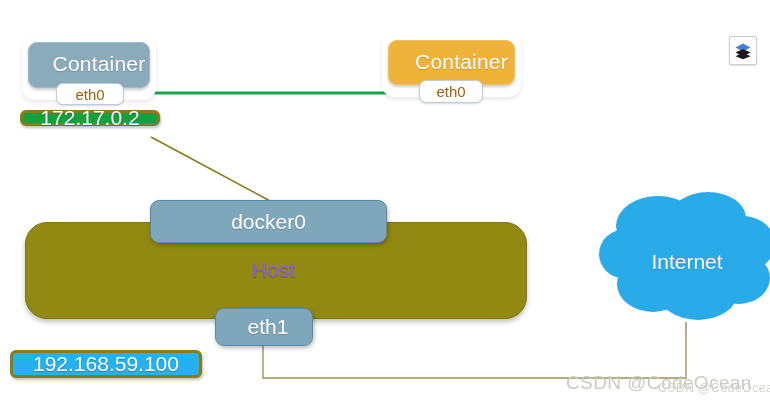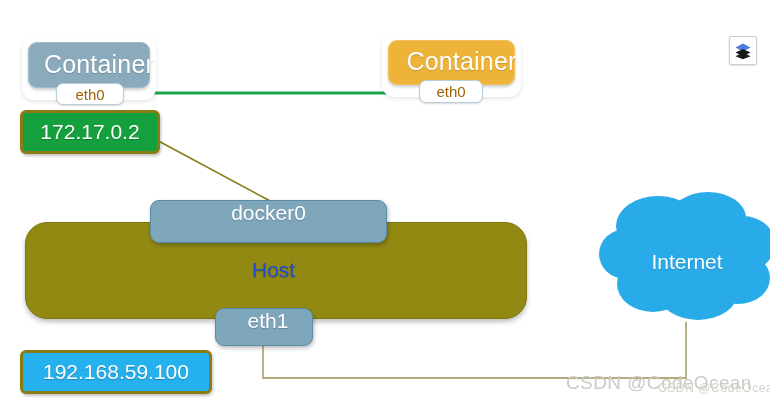--- a/index.html
+++ b/index.html
@@ -25,21 +25,21 @@
     align-items: center;
     justify-content: center;
     box-sizing: border-box;
     color: #ffffff;
     white-space: nowrap;
   }
 
   
   .container-box {
     border-radius: 9px;
-    font-size: 25px;
+    font-size: 21px;
     letter-spacing: 0.2px;
     text-shadow: 0 1px 1px rgba(0,0,0,0.18);
     box-shadow: 0 2px 3px rgba(0,0,0,0.20);
     border: 1px solid rgba(255,255,255,0.55);
     padding-bottom: 2px;
     padding-left: 20px;
   }
   .container-blue {
     background: #8babbd;
     border-color: #9dbccd;
@@ -92,31 +92,31 @@
   .host-box {
     position: absolute;
     background: #918912;
     border: 1px solid #7e7710;
     border-radius: 22px;
     box-shadow: 0 3px 5px rgba(0,0,0,0.25);
     box-sizing: border-box;
   }
   .host-label {
     position: absolute;
-    color: #1d4ed8;
+    color: #8b5cf6;
     font-size: 21px;
     text-shadow: 0 1px 1px rgba(0,0,0,0.25);
   }
 
   
   .iface-box {
     position: absolute;
     box-sizing: border-box;
     display: flex;
-    align-items: flex-start;
+    align-items: center;
     justify-content: center;
     background: #7fa7bc;
     border: 1px solid #5b8ba4;
     border-radius: 9px;
     color: #ffffff;
     font-size: 21px;
     text-shadow: 0 1px 1px rgba(0,0,0,0.22);
     box-shadow: 1px 2px 4px rgba(0,0,0,0.28);
   }
 
@@ -242,25 +242,25 @@
   </div>
 
   <div class="halo" style="left:382px; top:34px; width:139px; height:63px;"></div>
   <div class="node container-box container-orange" style="left:388px; top:40px; width:127px; height:45px;">
     <span>Container</span>
   </div>
   <div class="eth-pill" style="left:419px; top:80px; width:64px; height:23px;">
     <span>eth0</span>
   </div>
 
-  <div class="ip-badge ip-green" style="left:20px; top:110px; width:140px; height:44px;">
+  <div class="ip-badge ip-green" style="left:20px; top:110px; width:140px; height:16px;">
     <span>172.17.0.2</span>
   </div>
 
-  <div class="ip-badge ip-blue" style="left:20px; top:350px; width:192px; height:44px;">
+  <div class="ip-badge ip-blue" style="left:10px; top:350px; width:192px; height:28px;">
     <span>192.168.59.100</span>
   </div>
 
   <div class="layers-btn">
     <svg width="18" height="18" viewBox="0 0 18 18">
       <polygon points="9,1.5 16.5,5.5 9,9.5 1.5,5.5" fill="#4a7ddb"></polygon>
       <polygon points="9,7 16.5,10.6 9,14.2 1.5,10.6" fill="#1a1a1a"></polygon>
       <polygon points="9,10.6 16.5,14.2 9,17.3 1.5,14.2" fill="#1a1a1a"></polygon>
     </svg>
   </div>

